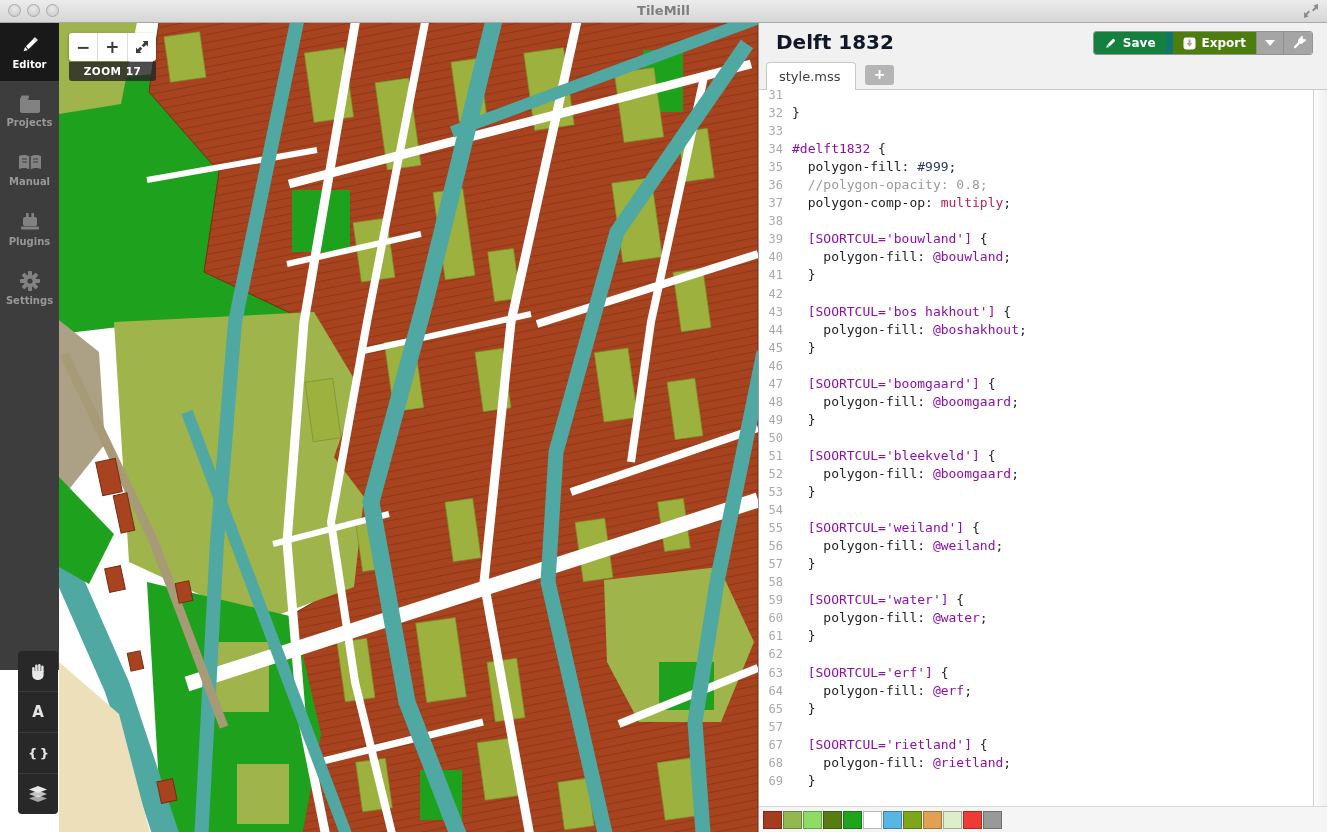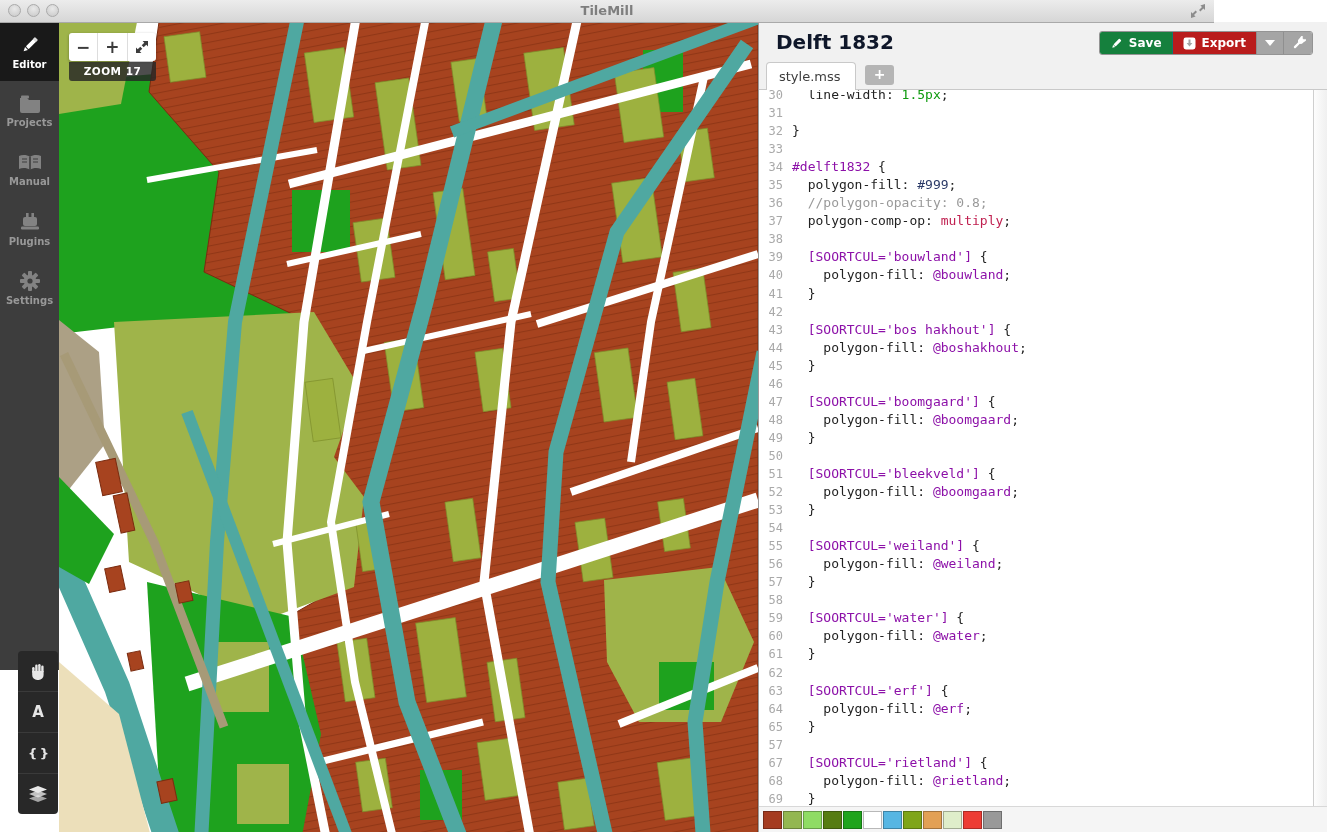--- a/index.html
+++ b/index.html
@@ -4,21 +4,21 @@
 <style>
   html,body{margin:0;padding:0;}
   body{
     width:1327px;height:832px;overflow:hidden;position:relative;
     font-family:"DejaVu Sans","Liberation Sans",sans-serif;
     background:#fff;
     -webkit-font-smoothing:antialiased;
   }
   
   .titlebar{
-    position:absolute;left:0;top:0;width:1214px;height:22px;
+    position:absolute;left:0;top:0;width:1327px;height:22px;
     background:linear-gradient(#ececec,#d6d6d6);
     border-bottom:1px solid #a9a9a9;
     z-index:40;
   }
   .traffic{position:absolute;left:8px;top:4px;display:flex;gap:6px;}
   .tl{width:13px;height:13px;border-radius:50%;
       background:radial-gradient(circle at 50% 35%,#e9e9e9,#c7c7c7);
       border:1px solid #aaa;box-sizing:border-box;}
   .wtitle{
     position:absolute;left:0;right:0;top:0;height:22px;line-height:21px;
@@ -87,21 +87,21 @@
   }
   .actions{
     position:absolute;right:14px;top:9px;height:22px;display:flex;
     border:1px solid #949494;border-radius:3px;overflow:hidden;
   }
   .abtn{
     display:flex;align-items:center;gap:6px;padding:0 10px;
     font-size:12px;font-weight:bold;color:#fff;cursor:pointer;height:22px;
   }
   .save{background:#15803d;}
-  .export{background:#b91c1c;border-left:1px solid #0f766e;}
+  .export{background:#4d7c0f;border-left:7px solid #0f766e;}
   .caret-seg{width:26px;background:#a5a5a5;border-left:1px solid #8f8f8f;
     display:flex;align-items:center;justify-content:center;cursor:pointer;}
   .caret{width:0;height:0;border-left:5px solid transparent;
     border-right:5px solid transparent;border-top:6px solid #fff;}
   .wrench-seg{width:28px;background:#a5a5a5;border-left:1px solid #8f8f8f;
     display:flex;align-items:center;justify-content:center;cursor:pointer;}
   .tabbar{
     position:absolute;left:7px;bottom:-1px;display:flex;align-items:flex-end;z-index:5;
   }
   .tab{
@@ -403,21 +403,20 @@
       <div class="tab">
         <span class="tlabel">style.mss</span>
         <span class="tclose">×</span>
       </div>
       <div class="tab-add">+</div>
     </div>
   </div>
 
   <div class="code">
     <div class="code-inner">
-        <div class="cl"><span class="ln">30</span><span class="lt"><span class="tk-d">  line-width: </span><span class="tk-g">1.5px</span><span class="tk-d">;</span></span></div>
         <div class="cl"><span class="ln">31</span><span class="lt"></span></div>
         <div class="cl"><span class="ln">32</span><span class="lt"><span class="tk-d">}</span></span></div>
         <div class="cl"><span class="ln">33</span><span class="lt"></span></div>
         <div class="cl"><span class="ln">34</span><span class="lt"><span class="tk-p">#delft1832</span><span class="tk-d"> {</span></span></div>
         <div class="cl"><span class="ln">35</span><span class="lt"><span class="tk-d">  polygon-fill: </span><span class="tk-h">#999</span><span class="tk-d">;</span></span></div>
         <div class="cl"><span class="ln">36</span><span class="lt"><span class="tk-c">  //polygon-opacity: 0.8;</span></span></div>
         <div class="cl"><span class="ln">37</span><span class="lt"><span class="tk-d">  polygon-comp-op: </span><span class="tk-k">multiply</span><span class="tk-d">;</span></span></div>
         <div class="cl"><span class="ln">38</span><span class="lt"></span></div>
         <div class="cl"><span class="ln">39</span><span class="lt"><span class="tk-d">  </span><span class="tk-p">[SOORTCUL='bouwland']</span><span class="tk-d"> {</span></span></div>
         <div class="cl"><span class="ln">40</span><span class="lt"><span class="tk-d">    polygon-fill: </span><span class="tk-v">@bouwland</span><span class="tk-d">;</span></span></div>

